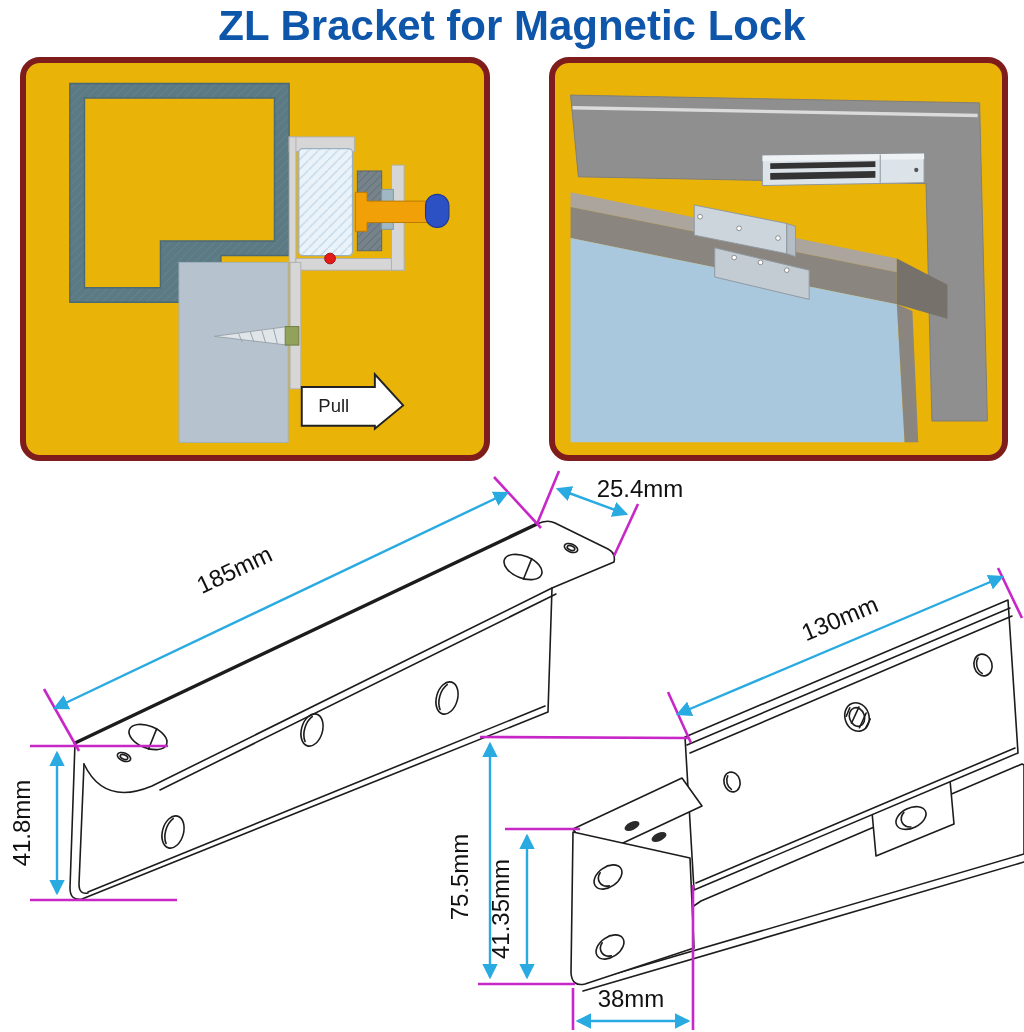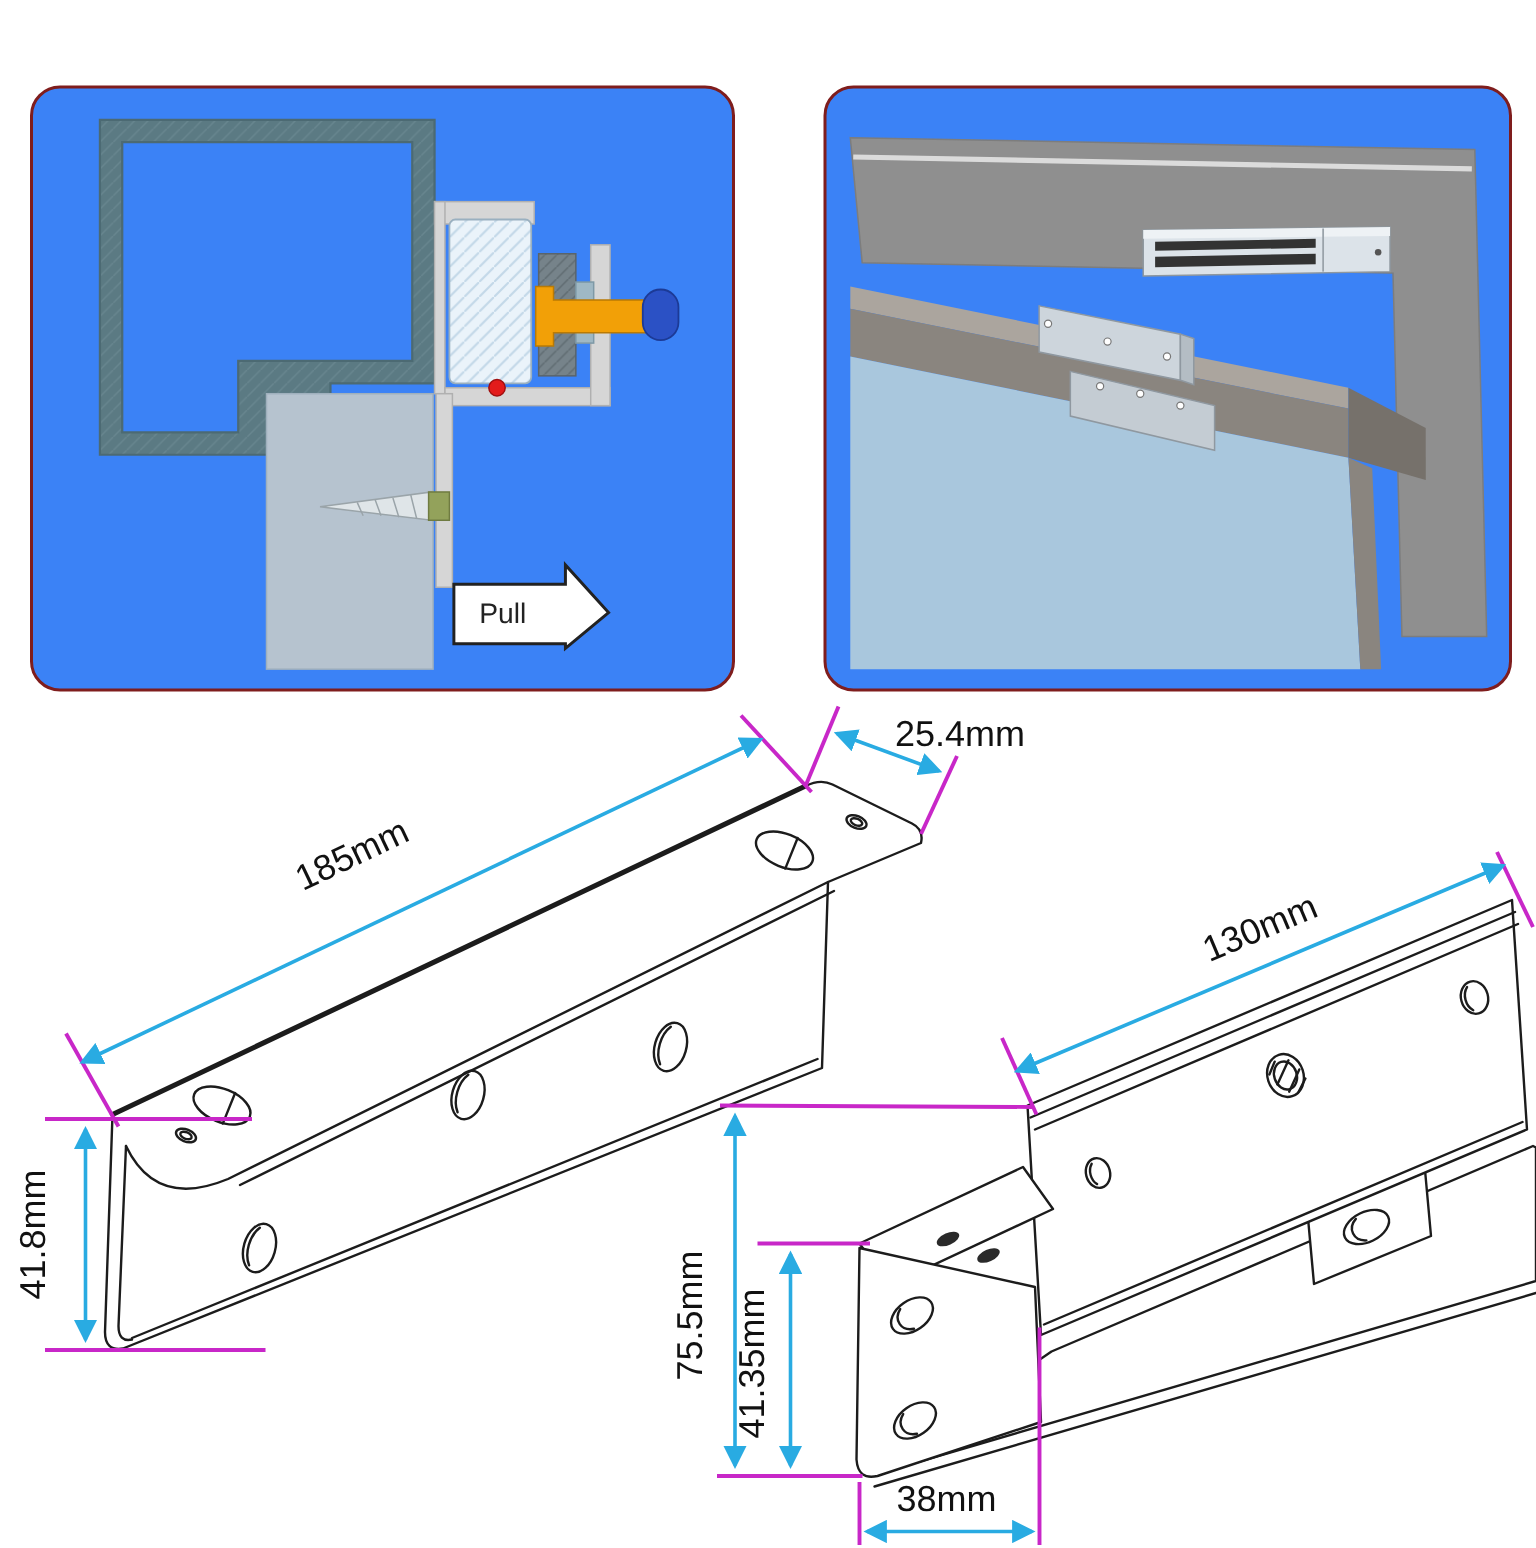--- a/index.html
+++ b/index.html
@@ -7,41 +7,42 @@
     position:relative; width:1024px; height:1032px; background:#fff; overflow:hidden;
     font-family:"Liberation Sans", sans-serif;
   }
   .title {
     position:absolute; left:0; top:0; width:100%; height:52px;
     text-align:center; line-height:52px;
     font-size:42px; font-weight:bold; color:#0e56a9; letter-spacing:0px;
     white-space:nowrap;
   }
   .panel {
-    position:absolute; background:#3b82f6;
-    border:2px solid #7f1d1d; border-radius:20px; box-sizing:border-box;
+    position:absolute; background:#eab308;
+    border:6px solid #7f1d1d; border-radius:20px; box-sizing:border-box;
   }
   .panel-left  { left:20px;  top:57px; width:470px; height:404px; }
   .panel-right { left:549px; top:57px; width:459px; height:404px; }
   .panel svg { display:block; width:100%; height:100%; }
   .bottom-svg { position:absolute; left:0; top:460px; width:1024px; height:572px; }
 
   .ln  { stroke:#1c1c1c; fill:none; stroke-width:1.6; stroke-linejoin:round; stroke-linecap:round; }
   .lnf { stroke:#1c1c1c; fill:#ffffff; stroke-width:1.6; stroke-linejoin:round; stroke-linecap:round; }
   .thick { stroke-width:3.4; }
   .dim { stroke:#29abe2; stroke-width:2.4; fill:none; stroke-linecap:butt; }
   .ext { stroke:#c827c8; stroke-width:2.6; fill:none; stroke-linecap:butt; }
   .dimtext { font-family:"Liberation Sans",sans-serif; font-size:24px; fill:#111; }
   .pulltext { font-family:"Liberation Sans",sans-serif; font-size:19px; fill:#222; }
 </style>
 </head>
 <body>
 
 <div class="page">
 
+  <div class="title">ZL Bracket for Magnetic Lock</div>
 
   <div class="panel panel-left">
     <svg viewBox="0 0 470 403" preserveAspectRatio="none">
       <defs>
         <pattern id="hatchTeal" patternUnits="userSpaceOnUse" width="9" height="9">
           <rect width="9" height="9" fill="#5b7a83"></rect>
           <path d="M0,9 L9,0" stroke="#68868f" stroke-width="1"></path>
         </pattern>
         <pattern id="hatchLock" patternUnits="userSpaceOnUse" width="10" height="10">
           <rect width="10" height="10" fill="#eaf3fa"></rect>

